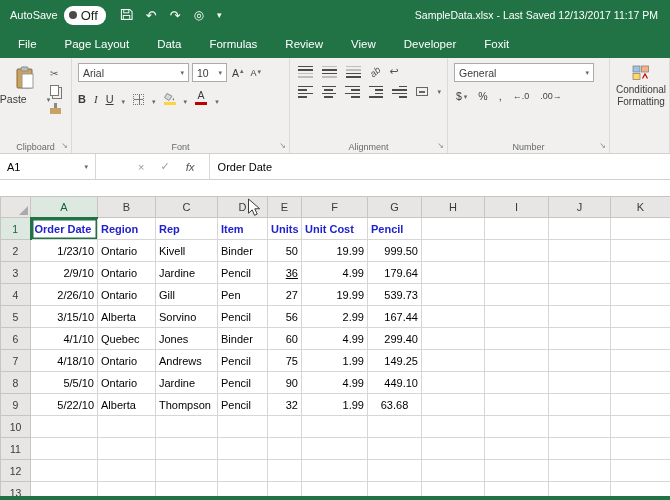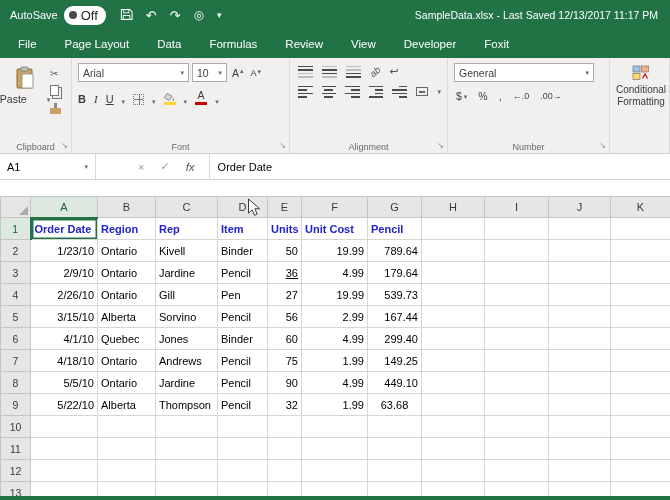--- a/index.html
+++ b/index.html
@@ -350,21 +350,21 @@
           <td></td>
         </tr>
         <tr>
           <th class="rowhdr">2</th>
           <td style="text-align: right;">1/23/10</td>
           <td style="text-align: left;">Ontario</td>
           <td style="text-align: left;">Kivell</td>
           <td style="text-align: left;">Binder</td>
           <td style="text-align: right;">50</td>
           <td style="text-align: right;">19.99</td>
-          <td style="text-align: right;">789.64</td>
+          <td style="text-align: right;">999.50</td>
           <td></td>
           <td></td>
           <td></td>
           <td></td>
         </tr>
         <tr>
           <th class="rowhdr">3</th>
           <td style="text-align: right;">2/9/10</td>
           <td style="text-align: left;">Ontario</td>
           <td style="text-align: left;">Jardine</td>

